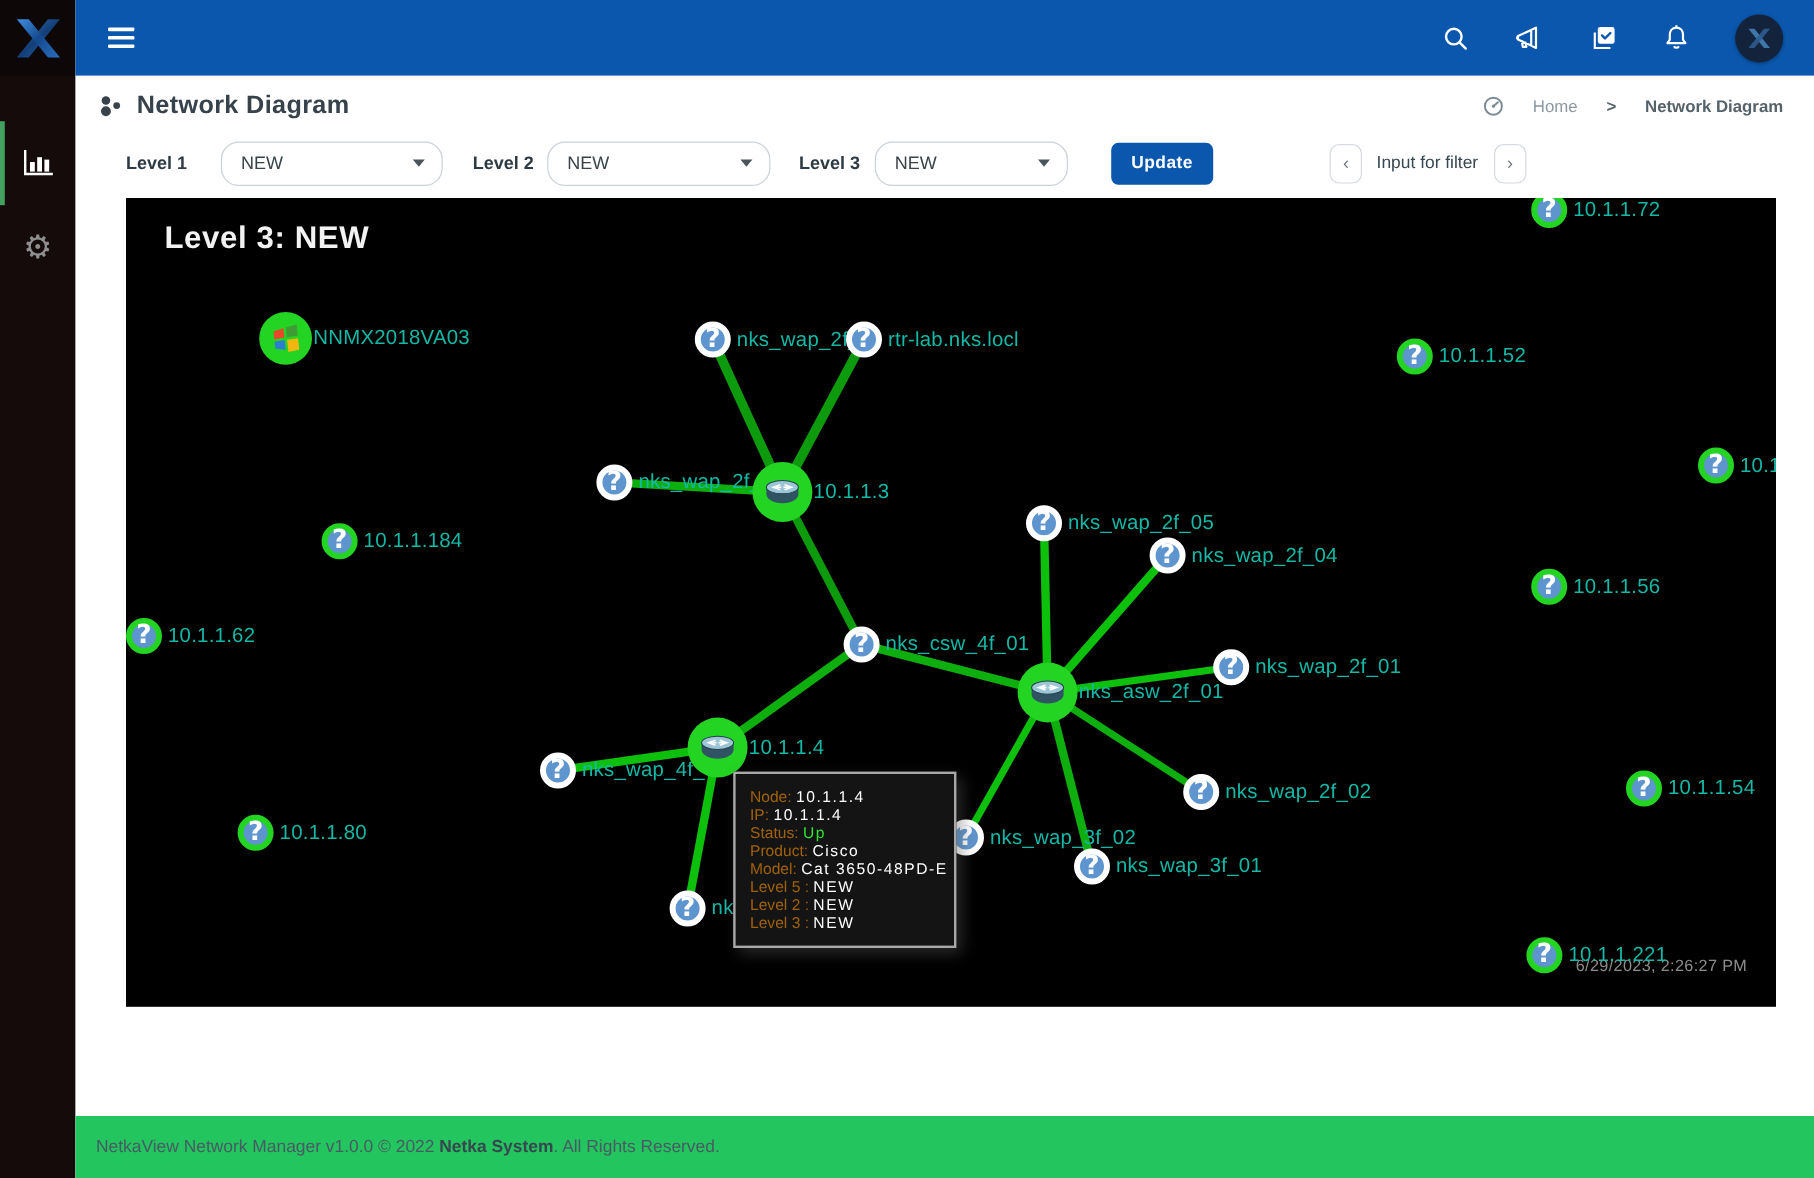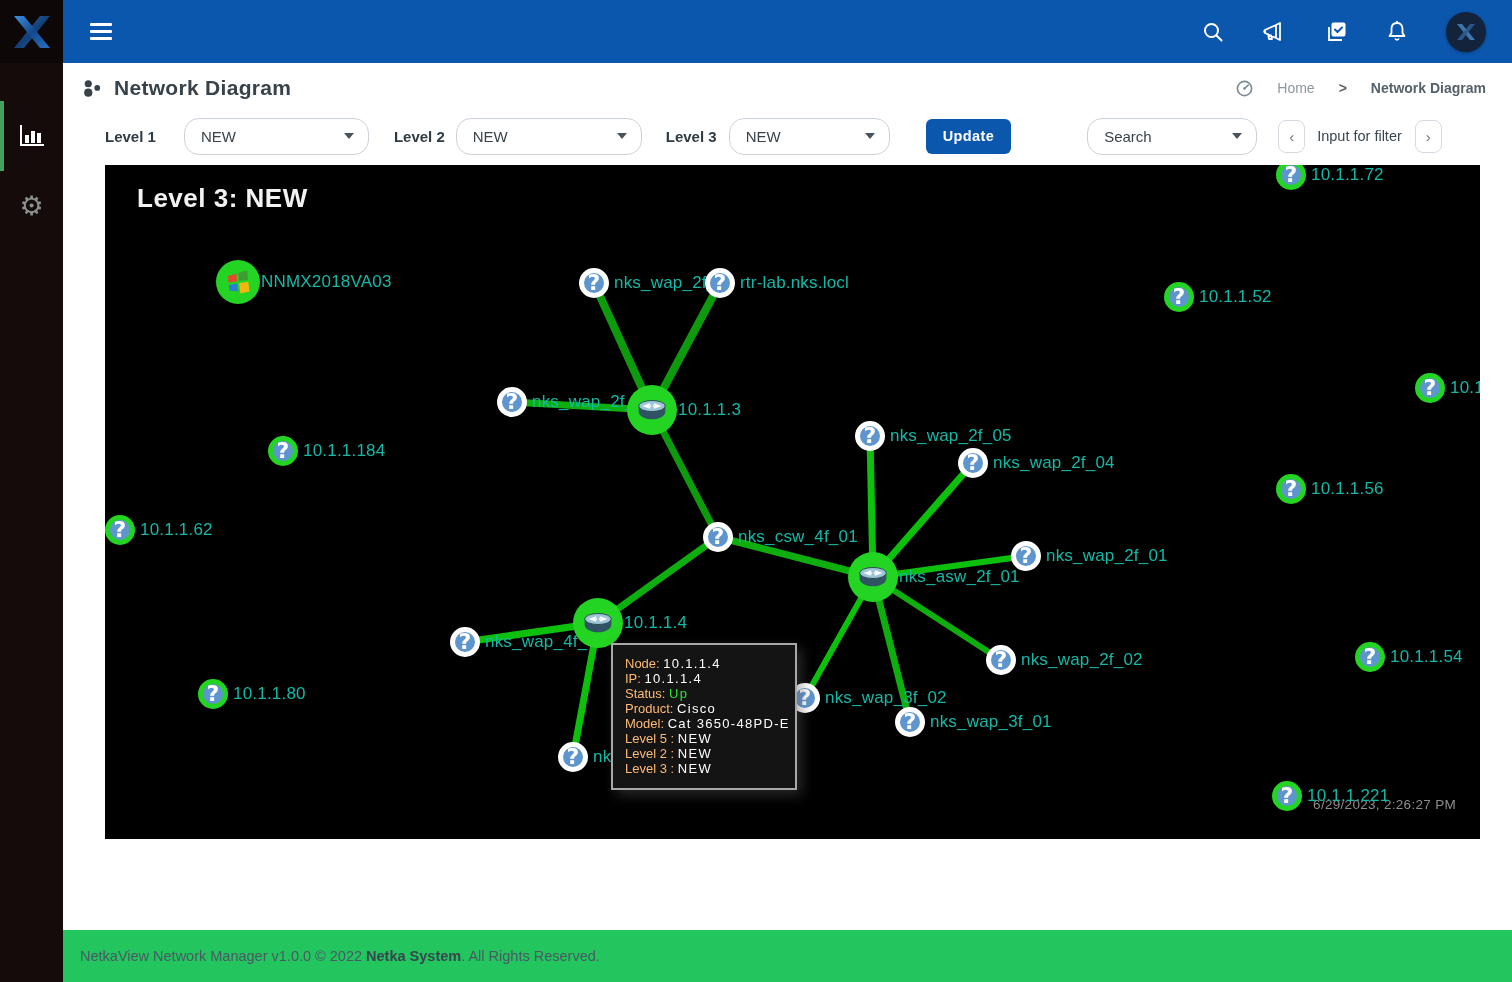--- a/index.html
+++ b/index.html
@@ -55,21 +55,21 @@
   .node.server .ring { width:44px; height:44px; background:#23d423; }
   .nlabel { position:absolute; left:20px; top:0; transform:translateY(-50%); color:#14b8a6; font-size:17px; font-weight:500; white-space:nowrap; letter-spacing:.2px; }
   .node.switch .nlabel { left:26px; }
   .node.server .nlabel { left:23px; }
 
   .timestamp { position:absolute; right:24px; top:632px; font-size:13.5px; color:#8d8d8d; letter-spacing:.3px; }
 
   
   .tooltip { position:absolute; left:506px; top:478px; width:186px; z-index:10; background:#141414; border:2px solid #a8a8a8; box-shadow:5px 5px 12px rgba(90,90,90,.45); padding:11px 12px 12px; }
   .tt-row { font-size:13px; line-height:15px; white-space:nowrap; }
-  .tt-label { color:#fdba74; }
+  .tt-label { color:#a16207; }
   .tt-value { color:#fff; letter-spacing:1.3px; }
   .tt-value.up { color:#2ee62e; }
 
   
   .footer { margin-top:auto; height:52px; background:#22c55e; display:flex; align-items:center; padding-left:17px; flex:0 0 52px; font-size:14.5px; color:#4a5a64; }
   .footer b { color:#37464f; }
 </style>
 </head>
 <body>
 
@@ -175,25 +175,21 @@
     <span class="f-label" style="margin-right:11px">Level 2</span>
     <div class="select" style="width:186px;margin-right:24px">
       <span>NEW</span>
         <span class="caret"></span>
     </div>
     <span class="f-label" style="margin-right:12px">Level 3</span>
     <div class="select" style="width:161px;margin-right:36px">
       <span>NEW</span>
         <span class="caret"></span>
     </div>
-    <button class="btn-update" style="margin-right:76px">Update</button>
-    <div class="select" style="width:170px;margin-right:21px">
-      <span>Search</span>
-        <span class="caret"></span>
-    </div>
+    <button class="btn-update" style="margin-right:97px">Update</button>
     <div class="pg-btn" style="margin-right:12px">‹</div>
     <span class="hint" style="margin-right:13px">Input for filter</span>
     <div class="pg-btn">›</div>
   </div>
 
   <div class="canvas">
     <svg class="edges" width="1375" height="674">
         <line x1="547" y1="245" x2="489" y2="118" stroke="#0d9b0d" stroke-width="8"></line>
         <line x1="547" y1="245" x2="615" y2="118" stroke="#0d9b0d" stroke-width="8"></line>
         <line x1="547" y1="245" x2="407" y2="237" stroke="#0fae0f" stroke-width="7"></line>

